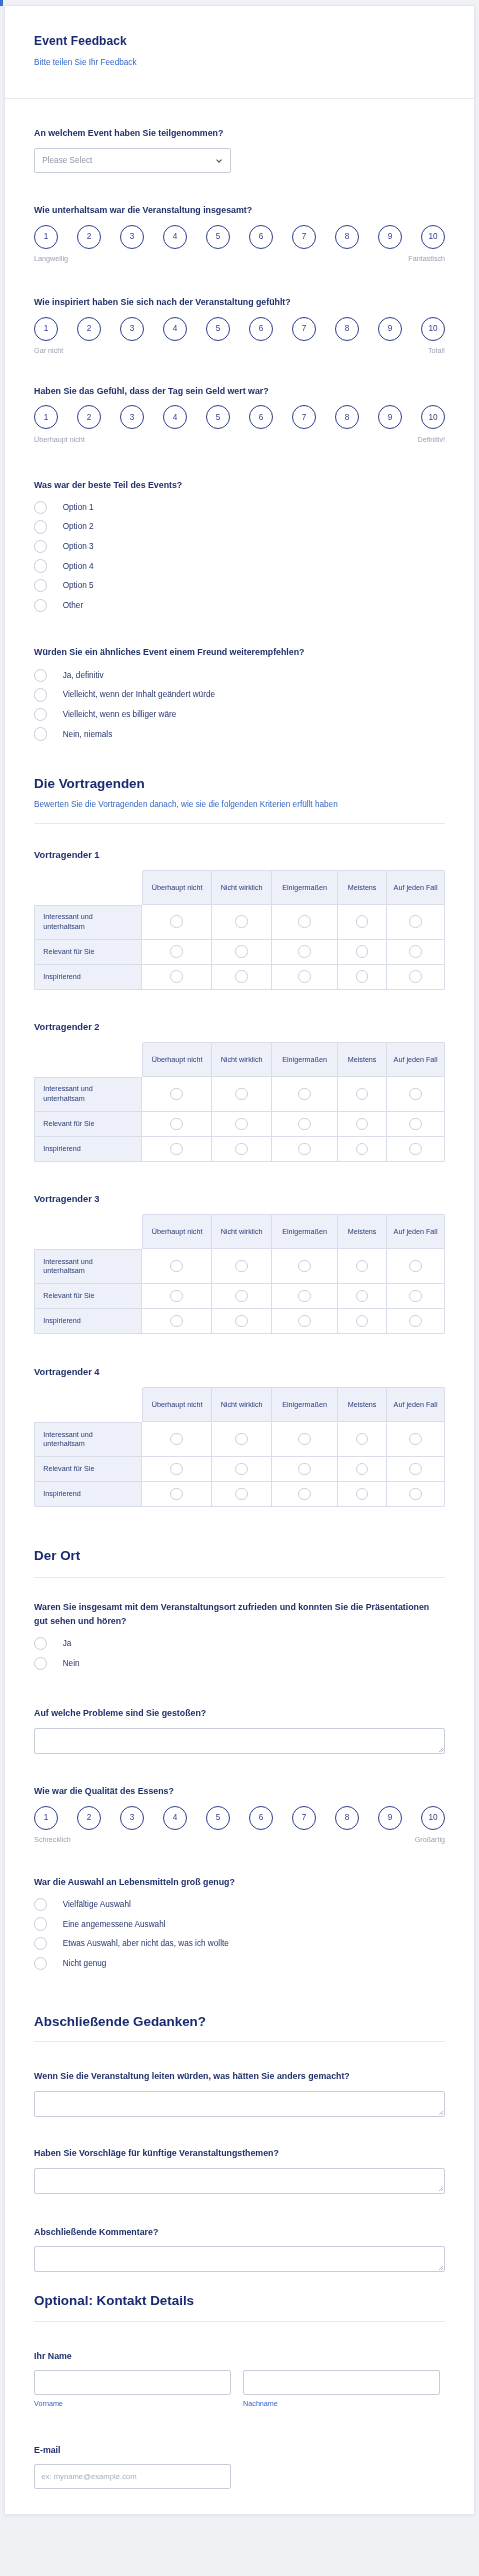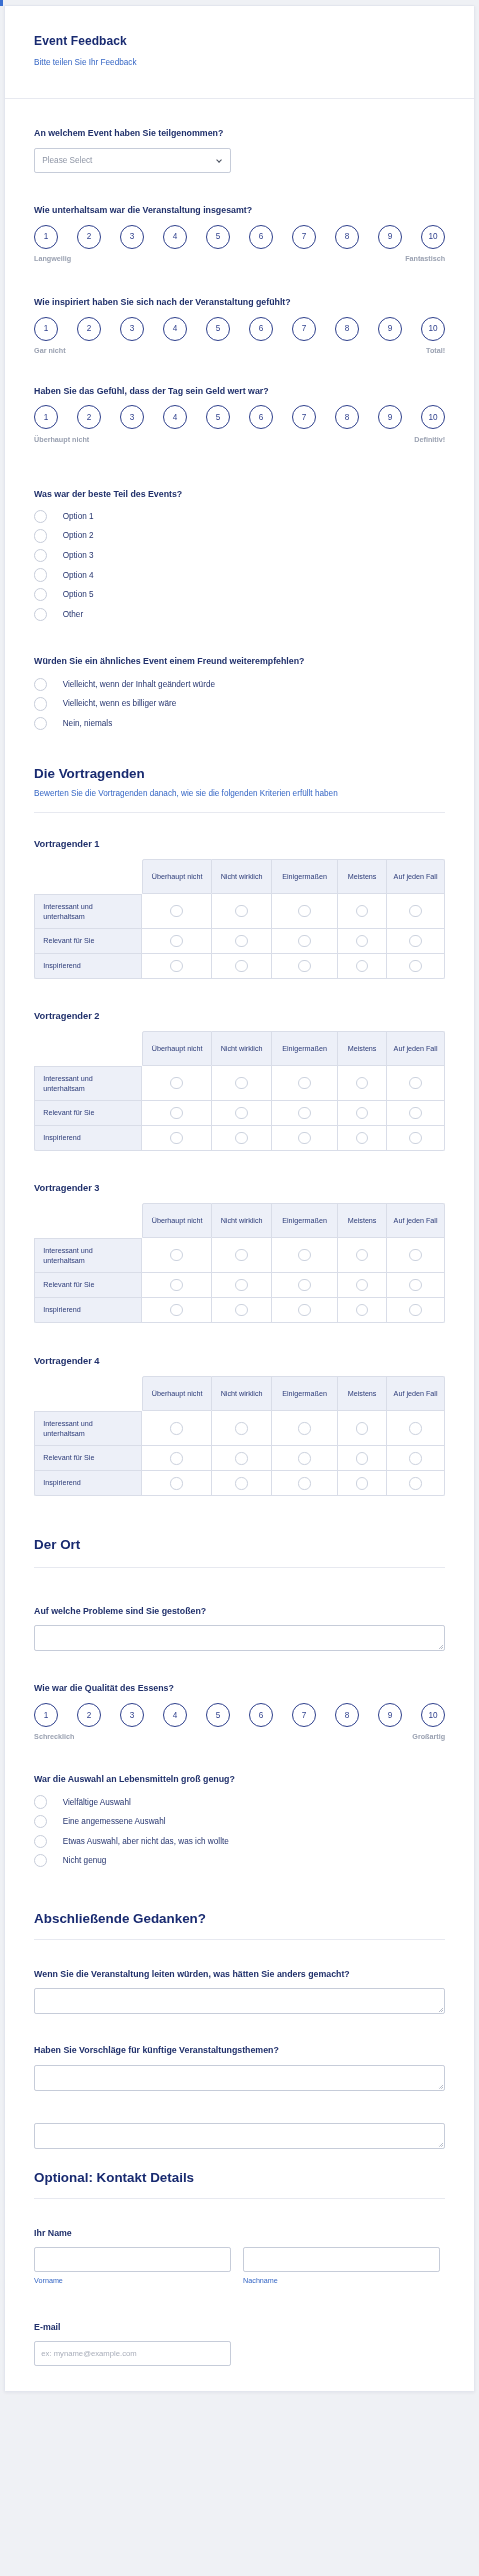--- a/index.html
+++ b/index.html
@@ -25,21 +25,21 @@
   
   .select{position:relative;margin-top:8.2px;width:197px;height:25px;border:0.5px solid var(--border);
           border-radius:2.1px;background:#fff;display:flex;align-items:center;padding:0 20.6px 0 7.2px;cursor:pointer;}
   .select-text{font-size:8.2px;color:#8e95a5;}
   .chev{position:absolute;right:8.8px;top:8.8px;width:4.1px;height:4.1px;border-right:1px solid #4a5160;
         border-bottom:1px solid #4a5160;transform:rotate(45deg);}
   
   .scale-row{display:flex;justify-content:space-between;margin-top:7.2px;}
   .scale-circle{width:24px;height:24px;border:0.5px solid var(--ring);border-radius:50%;display:flex;
                 align-items:center;justify-content:center;font-size:8.2px;color:var(--ring);cursor:pointer;background:#fff;}
-  .scale-subs{display:flex;justify-content:space-between;margin-top:5.2px;font-size:7.2px;color:var(--gray-sub);font-weight:bold;}
+  .scale-subs{display:flex;justify-content:space-between;margin-top:5.2px;font-size:7.2px;color:var(--gray-sub);}
   
   .radio-list{margin-top:8.2px;}
   .radio-row{display:flex;align-items:center;height:14.4px;margin-top:5.2px;cursor:pointer;}
   .radio-row:first-child{margin-top:0;}
   .radio{width:13.4px;height:13.4px;border:0.5px solid #c7cdda;border-radius:50%;background:#fff;flex:0 0 auto;}
   .radio-label{margin-left:7.2px;font-size:8.2px;color:var(--optlabel);padding-left:8px;}
   
   .ta-wrap{position:relative;margin-top:7.2px;}
   textarea{display:block;width:411px;height:26px;border:0.5px solid var(--border);border-radius:2.1px;
            resize:none;font-family:inherit;font-size:7.7px;color:#333;padding:4.1px 6.2px;background:#fff;}
@@ -146,21 +146,21 @@
             <div class="scale-circle">8</div>
             <div class="scale-circle">9</div>
             <div class="scale-circle">10</div>
           </div>
           <div class="scale-subs">
             <span>Überhaupt nicht</span>
             <span>Definitiv!</span>
           </div>
         </section>
 
-      <section style="margin-top:44px">
+      <section style="margin-top:35px">
           <div class="qlabel">Was war der beste Teil des Events?</div>
           <div class="radio-list">
             <div class="radio-row">
               <span class="radio"></span>
               <span class="radio-label">Option 1</span>
             </div>
             <div class="radio-row">
               <span class="radio"></span>
               <span class="radio-label">Option 2</span>
             </div>
@@ -179,20 +179,24 @@
             <div class="radio-row">
               <span class="radio"></span>
               <span class="radio-label">Other</span>
             </div>
           </div>
         </section>
 
       <section style="margin-top:34px">
           <div class="qlabel">Würden Sie ein ähnliches Event einem Freund weiterempfehlen?</div>
           <div class="radio-list">
+            <div class="radio-row">
+              <span class="radio"></span>
+              <span class="radio-label">Ja, definitiv</span>
+            </div>
             <div class="radio-row">
               <span class="radio"></span>
               <span class="radio-label">Vielleicht, wenn der Inhalt geändert würde</span>
             </div>
             <div class="radio-row">
               <span class="radio"></span>
               <span class="radio-label">Vielleicht, wenn es billiger wäre</span>
             </div>
             <div class="radio-row">
               <span class="radio"></span>
@@ -443,20 +447,33 @@
               </div>
             </div>
           </div>
         </section>
 
       <section style="margin-top:41px">
         <div class="sec-heading">Der Ort</div>
         <hr class="divider" style="margin-top:13px">
       </section>
 
+      <section style="margin-top:23px">
+          <div class="qlabel">Waren Sie insgesamt mit dem Veranstaltungsort zufrieden und konnten Sie die Präsentationen gut sehen und hören?</div>
+          <div class="radio-list">
+            <div class="radio-row">
+              <span class="radio"></span>
+              <span class="radio-label">Ja</span>
+            </div>
+            <div class="radio-row">
+              <span class="radio"></span>
+              <span class="radio-label">Nein</span>
+            </div>
+          </div>
+        </section>
 
       <section style="margin-top:37px">
         <div class="qlabel">Auf welche Probleme sind Sie gestoßen?</div>
         <div class="ta-wrap">
           <textarea style=""></textarea>
           <span class="resize-grip"></span>
         </div>
       </section>
 
       <section style="margin-top:31px">
@@ -517,20 +534,21 @@
 
       <section style="margin-top:30px">
         <div class="qlabel">Haben Sie Vorschläge für künftige Veranstaltungsthemen?</div>
         <div class="ta-wrap">
           <textarea style=""></textarea>
           <span class="resize-grip"></span>
         </div>
       </section>
 
       <section style="margin-top:32px">
+        <div class="qlabel">Abschließende Kommentare?</div>
         <div class="ta-wrap">
           <textarea style=""></textarea>
           <span class="resize-grip"></span>
         </div>
       </section>
 
       <section style="margin-top:21px">
         <div class="sec-heading">Optional: Kontakt Details</div>
         <hr class="divider" style="margin-top:11.3px">
       </section>

